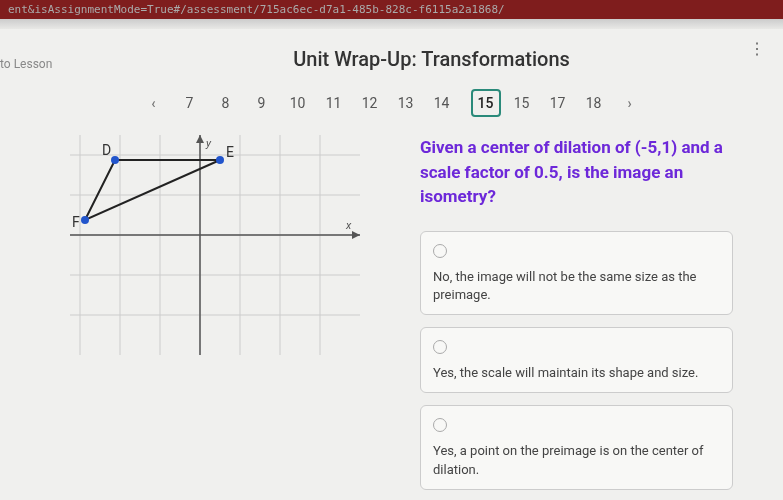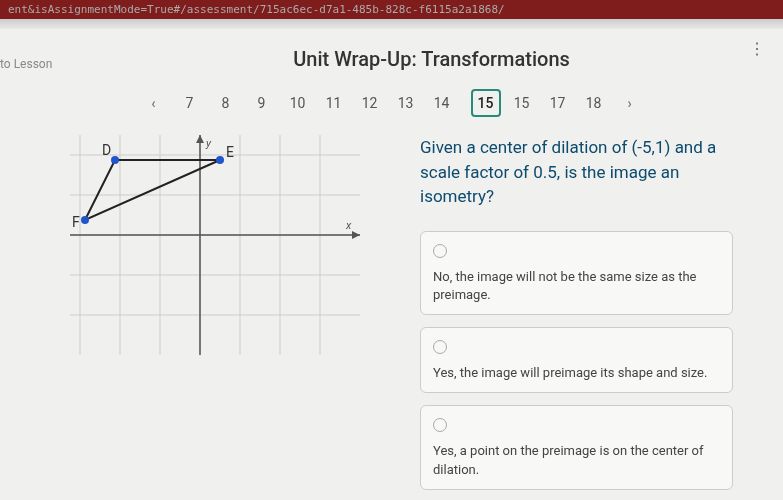--- a/index.html
+++ b/index.html
@@ -108,24 +108,24 @@
       flex: 0 0 280px;
       height: 220px;
       position: relative;
     }
     .question-area {
       flex: 1;
       padding-right: 20px;
     }
     .question-text {
       font-size: 17px;
-      color: #0c4a6e;
+      color: #6d28d9;
       line-height: 1.45;
       margin-bottom: 22px;
-      font-weight: 400;
+      font-weight: 700;
     }
     .option {
       border: 1px solid #ccc;
       border-radius: 6px;
       padding: 10px 12px;
       margin-bottom: 12px;
       display: flex;
       align-items: flex-start;
       gap: 10px;
       cursor: pointer;
@@ -233,20 +233,20 @@
 
   <div class="question-area">
     <div class="question-text">Given a center of dilation of (-5,1) and a scale factor of 0.5, is the image an isometry?</div>
 
     <div class="option">
       <div class="radio"></div>
       <div>No, the image will not be the same size as the preimage.</div>
     </div>
     <div class="option">
       <div class="radio"></div>
-      <div>Yes, the image will preimage its shape and size.</div>
+      <div>Yes, the scale will maintain its shape and size.</div>
     </div>
     <div class="option">
       <div class="radio"></div>
       <div>Yes, a point on the preimage is on the center of dilation.</div>
     </div>
   </div>
 </div>
 
 </body></html>

